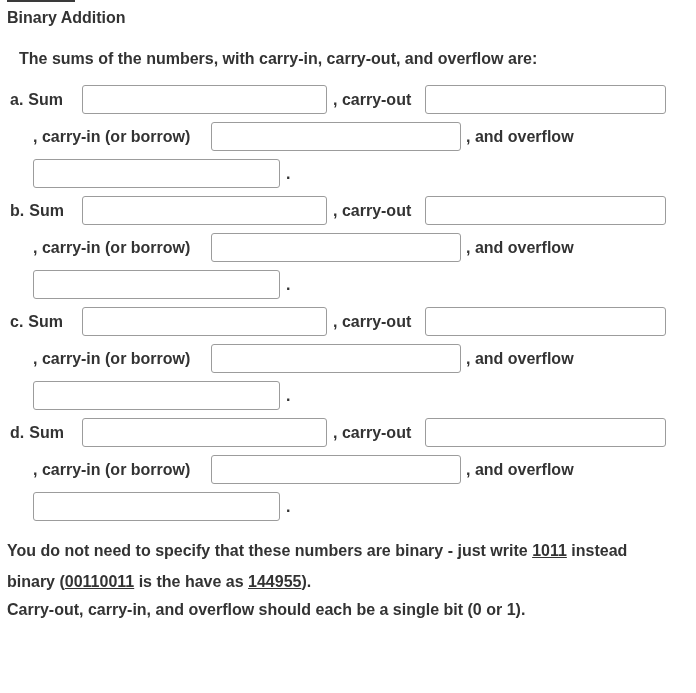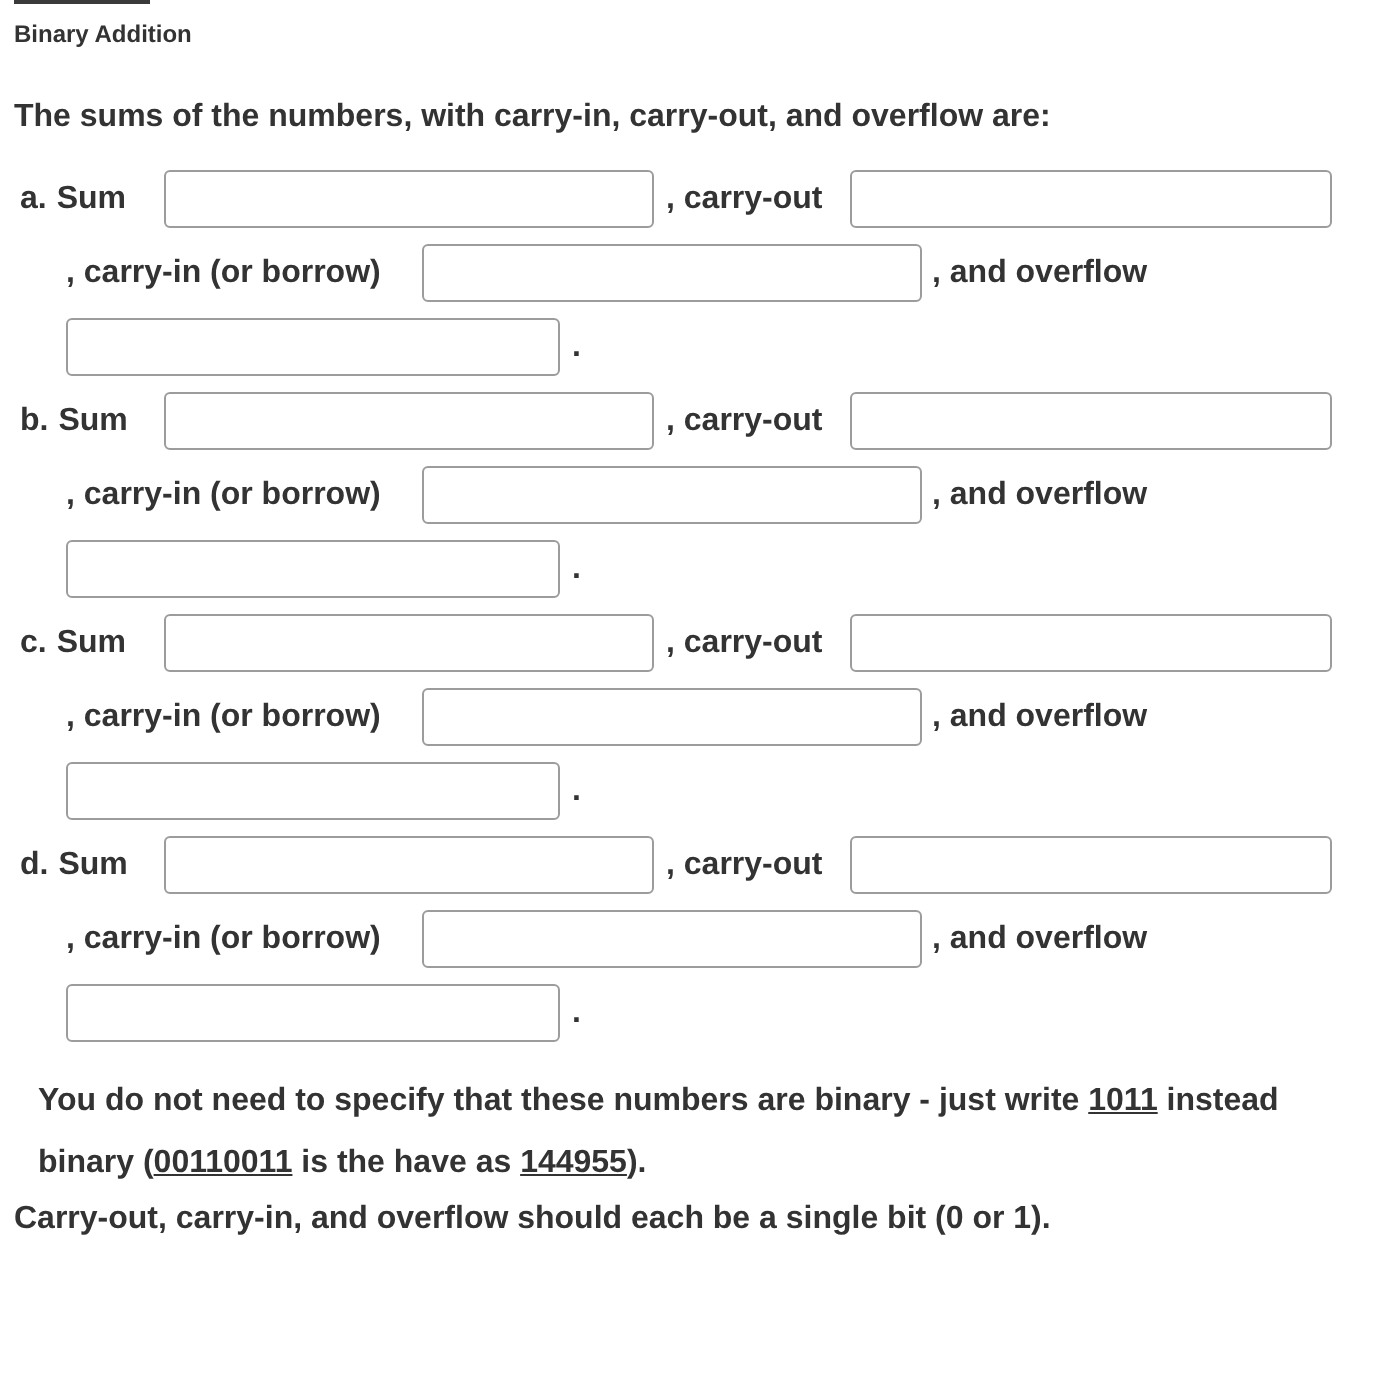--- a/index.html
+++ b/index.html
@@ -5,42 +5,42 @@
   html,body{margin:0;padding:0;}
   body{
     width:696px;height:693px;box-sizing:border-box;
     padding:8px 7px 0 7px;
     background:#ffffff;color:#333333;
     font-family:"Liberation Sans",sans-serif;
     font-weight:bold;font-size:16px;
     position:relative;overflow:hidden;
   }
   .remnant{position:absolute;top:0;left:7px;width:68px;height:2px;background:#3a3a3a;}
-  .title{margin:0 0 22px 0;font-size:12px;line-height:19px;font-weight:bold;}
-  .intro{margin:0 0 13px 0;line-height:19px;}
+  .title{margin:0 0 22px 0;font-size:16px;line-height:19px;font-weight:bold;}
+  .intro{margin:0 0 13px 12px;line-height:19px;}
   .items{margin:0;}
   .line{height:37px;display:flex;align-items:center;white-space:nowrap;}
   .line1{margin-left:3px;}
   .line2,.line3{margin-left:26px;}
   .sumlab{width:72px;flex:none;display:flex;align-items:baseline;}
   .sumtext{margin-left:5px;}
   .co-lab{width:98px;flex:none;padding-left:6px;box-sizing:border-box;}
   .ci-lab{width:178px;flex:none;}
   .ov-lab{padding-left:5px;}
   .dot{padding-left:6px;}
   .inp{
     height:29px;box-sizing:border-box;flex:none;
     border:1px solid #9c9c9c;border-radius:3px;background:#fff;
     padding:0 6px;font:inherit;color:#333;margin:0;
   }
   .w-sum{width:245px;}
   .w-co{width:241px;}
   .w-ci{width:250px;}
   .w-ov{width:247px;}
-  .note{margin:10px 0 0 12px;line-height:31px;}
+  .note{margin:10px 0 0 0;line-height:31px;}
   .note .ln{white-space:nowrap;}
   .u{text-decoration:underline;}
   .sub{font-size:12px;vertical-align:-5px;}
   .footer{margin:3px 0 0 0;line-height:19px;}
 </style>
 </head>
 <body>
 
 <div class="remnant"></div>
 

